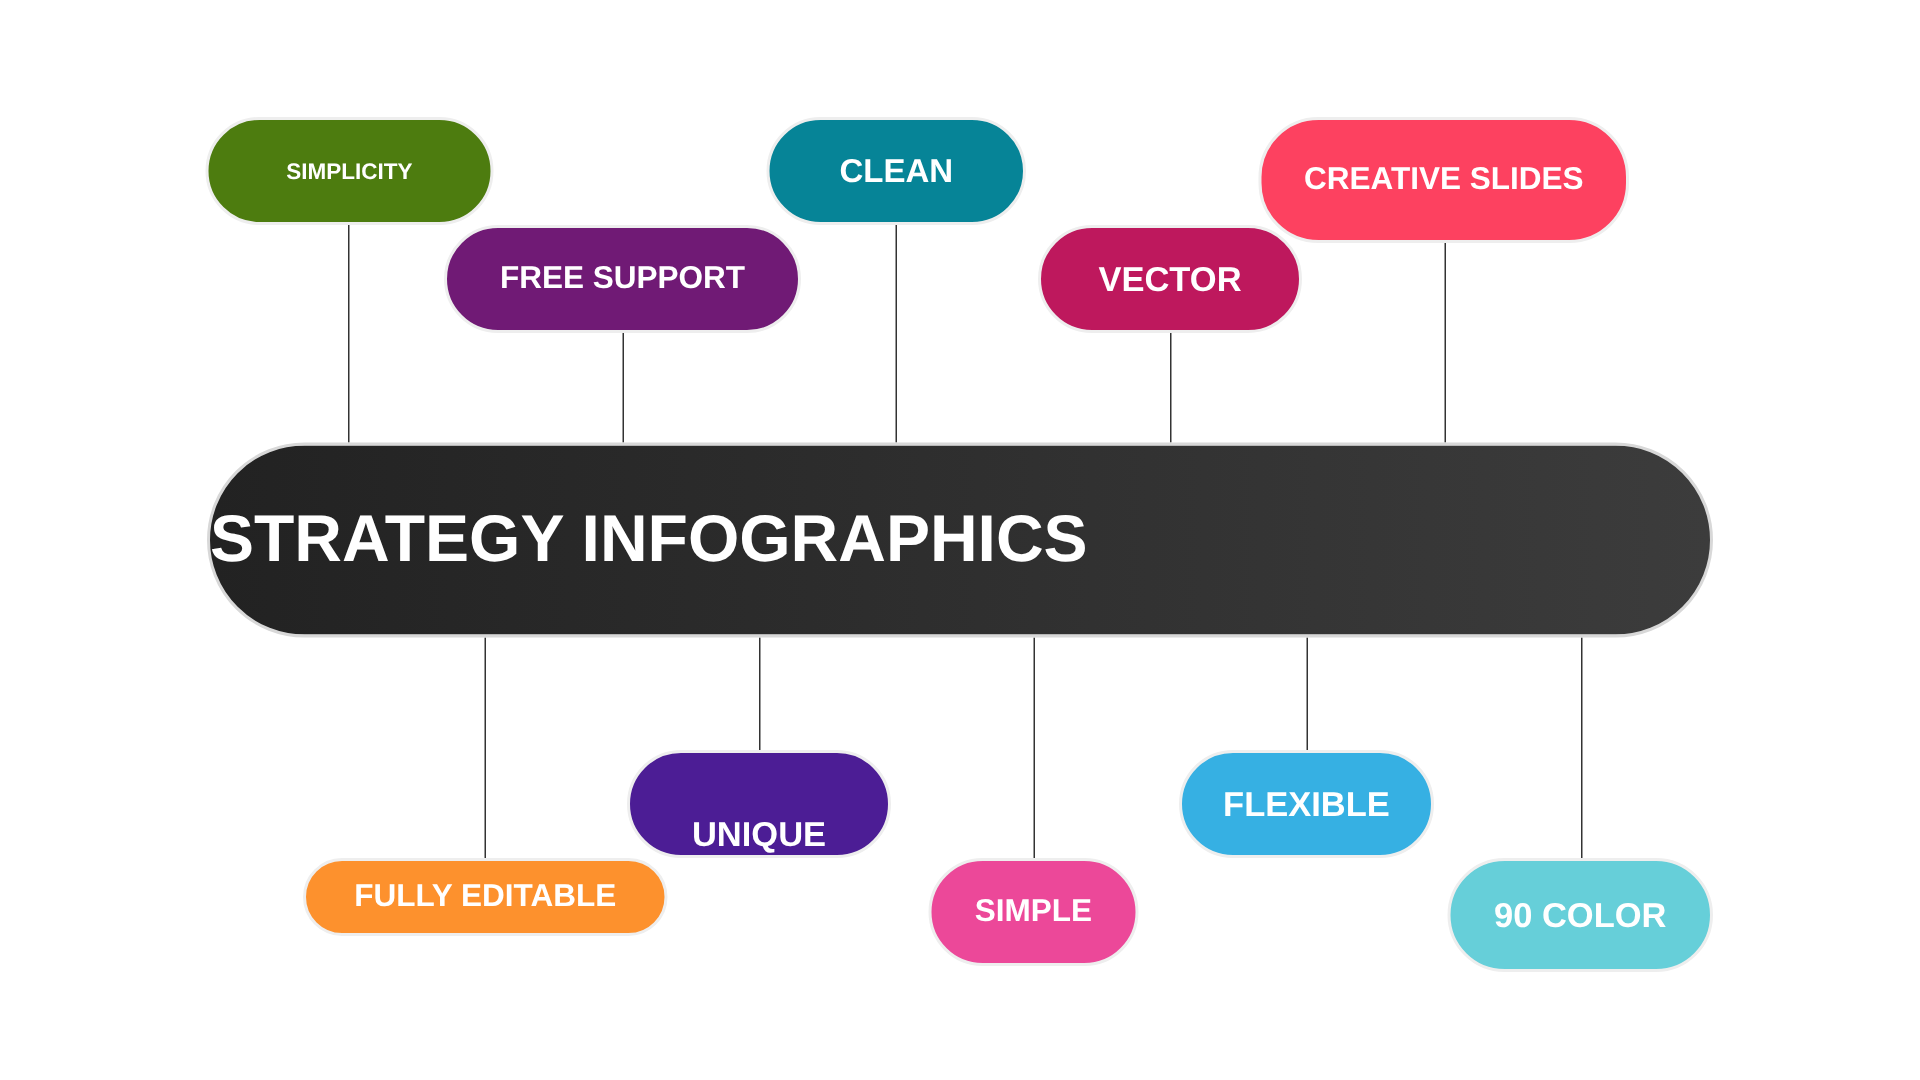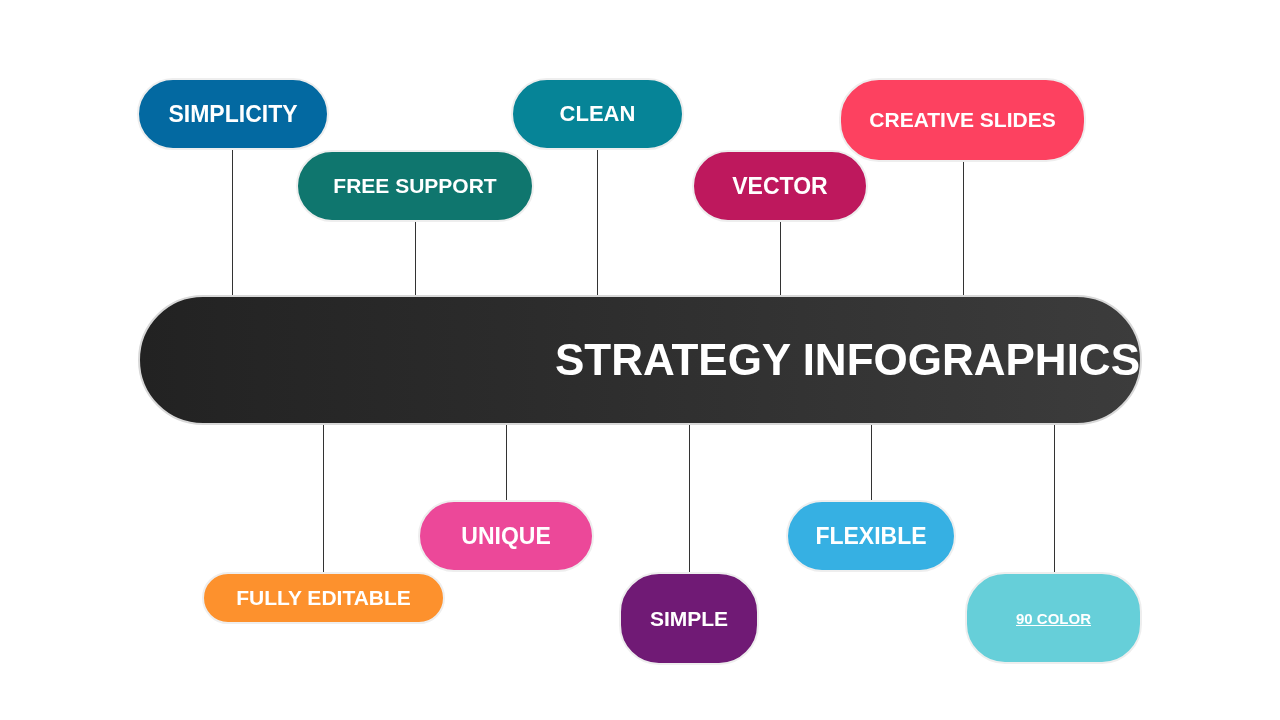--- a/index.html
+++ b/index.html
@@ -10,67 +10,67 @@
     .pill {
       position: absolute; box-sizing: border-box; border-radius: 40px;
       display: flex; align-items: center; justify-content: center;
       color: #ffffff; font-weight: bold; font-size: 22px; letter-spacing: 0px;
       border: 2px solid #eeeeee; white-space: nowrap;
     }
     .hub {
       position: absolute; left: 138px; top: 295px; width: 1004px; height: 130px;
       border-radius: 65px; box-sizing: border-box; border: 2px solid #d8d8d8;
       background: linear-gradient(90deg, #222222 0%, #2c2c2c 40%, #3c3c3c 100%);
-      display: flex; align-items: center; justify-content: flex-end;
+      display: flex; align-items: center; justify-content: flex-start;
       color: #ffffff; font-weight: bold; font-size: 44px;
     }
     .line { position: absolute; width: 1px; background: #333333; }
   </style>
 </head>
 <body>
 
 <div class="line" style="left:232px; top:150px; height:145px;"></div>
 <div class="line" style="left:415px; top:222px; height:73px;"></div>
 <div class="line" style="left:597px; top:150px; height:145px;"></div>
 <div class="line" style="left:780px; top:222px; height:73px;"></div>
 <div class="line" style="left:963px; top:150px; height:145px;"></div>
 
 <div class="line" style="left:323px; top:425px; height:148px;"></div>
 <div class="line" style="left:506px; top:425px; height:75px;"></div>
 <div class="line" style="left:689px; top:425px; height:148px;"></div>
 <div class="line" style="left:871px; top:425px; height:75px;"></div>
 <div class="line" style="left:1054px; top:425px; height:148px;"></div>
 
-<div class="pill" style="left:137px; top:78px; width:192px; height:72px; background:#0369a1; font-size:23px;">
+<div class="pill" style="left:137px; top:78px; width:192px; height:72px; background:#4d7c0f; font-size:15px;">
   <span>SIMPLICITY</span>
 </div>
-<div class="pill" style="left:296px; top:150px; width:238px; height:72px; background:#0f766e; font-size:21px;">
+<div class="pill" style="left:296px; top:150px; width:238px; height:72px; background:#701a75; font-size:21px;">
   <span>FREE SUPPORT</span>
 </div>
 <div class="pill" style="left:511px; top:78px; width:173px; height:72px; background:#068497; font-size:22px;">
   <span>CLEAN</span>
 </div>
 <div class="pill" style="left:692px; top:150px; width:176px; height:72px; background:#be185d; font-size:23px;">
   <span>VECTOR</span>
 </div>
 <div class="pill" style="left:839px; top:78px; width:247px; height:84px; background:#fd4160; font-size:21px;">
   <span>CREATIVE SLIDES</span>
 </div>
 
 <div class="hub">
   <span>STRATEGY INFOGRAPHICS</span>
 </div>
 
 <div class="pill" style="left:202px; top:572px; width:243px; height:52px; background:#fd912d; font-size:21px;">
   <span>FULLY EDITABLE</span>
 </div>
-<div class="pill" style="left:418px; top:500px; width:176px; height:72px; background:#ec4899; font-size:23px;">
+<div class="pill" style="left:418px; top:500px; width:176px; height:72px; background:#4c1d95; font-size:23px;align-items:flex-end;">
   <span>UNIQUE</span>
 </div>
-<div class="pill" style="left:619px; top:572px; width:140px; height:93px; background:#701a75; font-size:21px;">
+<div class="pill" style="left:619px; top:572px; width:140px; height:72px; background:#ec4899; font-size:21px;">
   <span>SIMPLE</span>
 </div>
 <div class="pill" style="left:786px; top:500px; width:170px; height:72px; background:#36b0e3; font-size:23px;">
   <span>FLEXIBLE</span>
 </div>
-<div class="pill" style="left:965px; top:572px; width:177px; height:92px; background:#66cfd9; font-size:15px;text-decoration:underline;">
+<div class="pill" style="left:965px; top:572px; width:177px; height:76px; background:#66cfd9; font-size:23px;">
   <span>90 COLOR</span>
 </div>
 
 </body></html>

